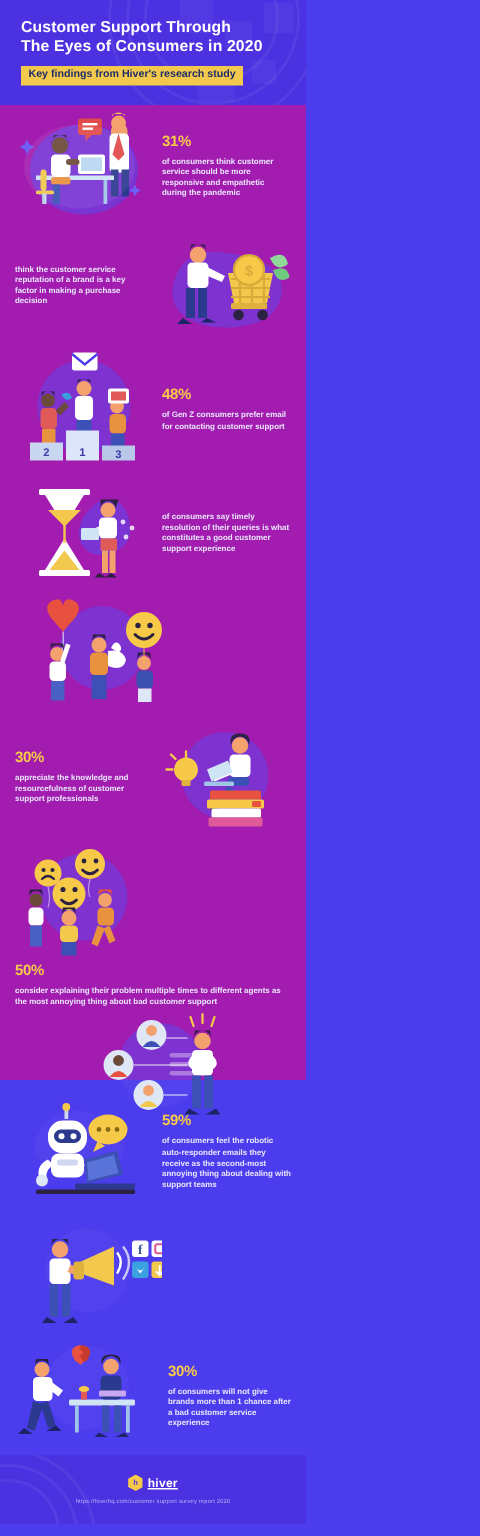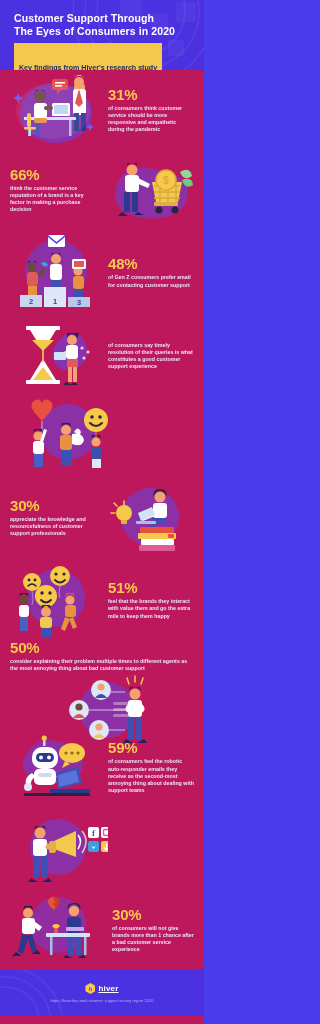--- a/index.html
+++ b/index.html
@@ -4,59 +4,59 @@
 <style>
   * { margin:0; padding:0; box-sizing:border-box; }
   html,body { width:204px; }
   body {
     width:204px; height:1024px;
     font-family:"Liberation Sans", sans-serif;
     background:#4b3ced;
     overflow:hidden;
     position:relative;
   }
-  .page { width:204px; height:1024px; position:relative; background:#be185d; }
+  .page { width:204px; height:720px; position:relative; background:#a21caf; }
 
   
   .header {
     position:relative; height:70px; width:204px;
     background:#4b31e0;
     overflow:hidden;
   }
   .hdr-pattern { position:absolute; inset:0; }
   .hdr-sq { position:absolute; background:rgba(255,255,255,.045); }
   .hdr-arc { position:absolute; border:2px solid rgba(255,255,255,.06); border-radius:50%; }
   .hdr-inner { position:relative; padding:12px 0 0 14px; }
   .hdr-title {
     color:#ffffff; font-size:10.5px; font-weight:bold; line-height:13px;
     letter-spacing:.1px;
   }
   .hdr-banner {
     display:inline-block; margin-top:5px;
     background:#f2c94c; color:#1d2b6b;
     font-size:7.1px; font-weight:bold;
-    padding:21px 5px 3px 5px; line-height:9px;
+    padding:1px 5px 3px 5px; line-height:9px;
     white-space:nowrap;
   }
 
   
   .block {
     position:relative; width:204px;
     display:flex; align-items:center;
     padding:0 10px;
   }
   .block .art { flex:0 0 auto; position:relative; }
   .block .copy { flex:1 1 auto; }
   .block.img-left .art { order:1; margin-right:6px; }
   .block.img-left .copy { order:2; }
   .block.img-right .art { order:2; margin-left:6px; }
   .block.img-right .copy { order:1; }
 
   .pct {
-    color:#f7c948; font-size:15px; font-weight:bold;
+    color:#f7c948; font-size:10px; font-weight:bold;
     line-height:16px; letter-spacing:-.2px;
   }
   .desc {
     color:#e9e7fb; font-size:5.3px; font-weight:bold;
     line-height:7.2px; margin-top:2px;
   }
 
   
   .blob {
     position:absolute; border-radius:50%;
@@ -179,21 +179,20 @@
         <circle cx="73" cy="56" r="3.5" fill="#2b2140"></circle>
 
         <circle cx="64" cy="26" r="10" fill="#f7c948" stroke="#d9a93a" stroke-width="1.5"></circle>
         <text x="64" y="30" font-size="10" font-weight="bold" fill="#d9a93a" text-anchor="middle" font-family="Liberation Sans, sans-serif">$</text>
 
         <path d="M78 18 q10 -6 12 4 q-8 6 -12 -4 z" fill="#8fd89a"></path>
         <path d="M80 26 q10 -4 11 5 q-8 5 -11 -5 z" fill="#6fc97f"></path>
       </svg>
     </div>
     <div class="copy">
-      <div class="pct">66%</div>
       <div class="desc">think the customer service reputation of a brand is a key factor in making a purchase decision</div>
     </div>
   </div>
 
   <div class="block img-left" style="height:85px;">
     <div class="art">
       <svg width="92" height="80" viewBox="0 0 92 80">
         <circle cx="46" cy="38" r="31" fill="#5a48f0" opacity=".5"></circle>
 
         <rect x="38" y="2" width="17" height="12" rx="1.5" fill="#ffffff"></rect>
@@ -363,24 +362,20 @@
         <rect x="30" y="55" width="12" height="11" rx="3" fill="#f2c94c"></rect>
         <rect x="31" y="66" width="10" height="9" fill="#3d50b5"></rect>
 
         <circle cx="60" cy="38" r="4.6" fill="#f3a26d"></circle>
         <path d="M55 37 a5 5 0 0 1 10 0 l-1 -6 h-8 z" fill="#e8503f"></path>
         <rect x="55" y="43" width="11" height="12" rx="3" fill="#e8913f"></rect>
         <path d="M55 55 l-4 12 l4 2 l5 -12 z" fill="#e8913f"></path>
         <path d="M63 55 l4 10 l-4 2 l-4 -10 z" fill="#e8913f"></path>
       </svg>
     </div>
-    <div class="copy">
-      <div class="pct">51%</div>
-      <div class="desc">feel that the brands they interact with value them and go the extra mile to keep them happy</div>
-    </div>
   </div>
 
   <div class="block img-right" style="height:85px;flex-direction:column;">
     <div class="art">
       <svg width="92" height="78" viewBox="0 0 92 78">
         <circle cx="48" cy="38" r="28" fill="#5a48f0" opacity=".5"></circle>
 
         <circle cx="42" cy="18" r="10" fill="#dfe6f5"></circle>
         <circle cx="42" cy="15" r="3.6" fill="#f3a26d"></circle>
         <path d="M36 26 q6 -8 12 0 z" fill="#3d50b5"></path>

